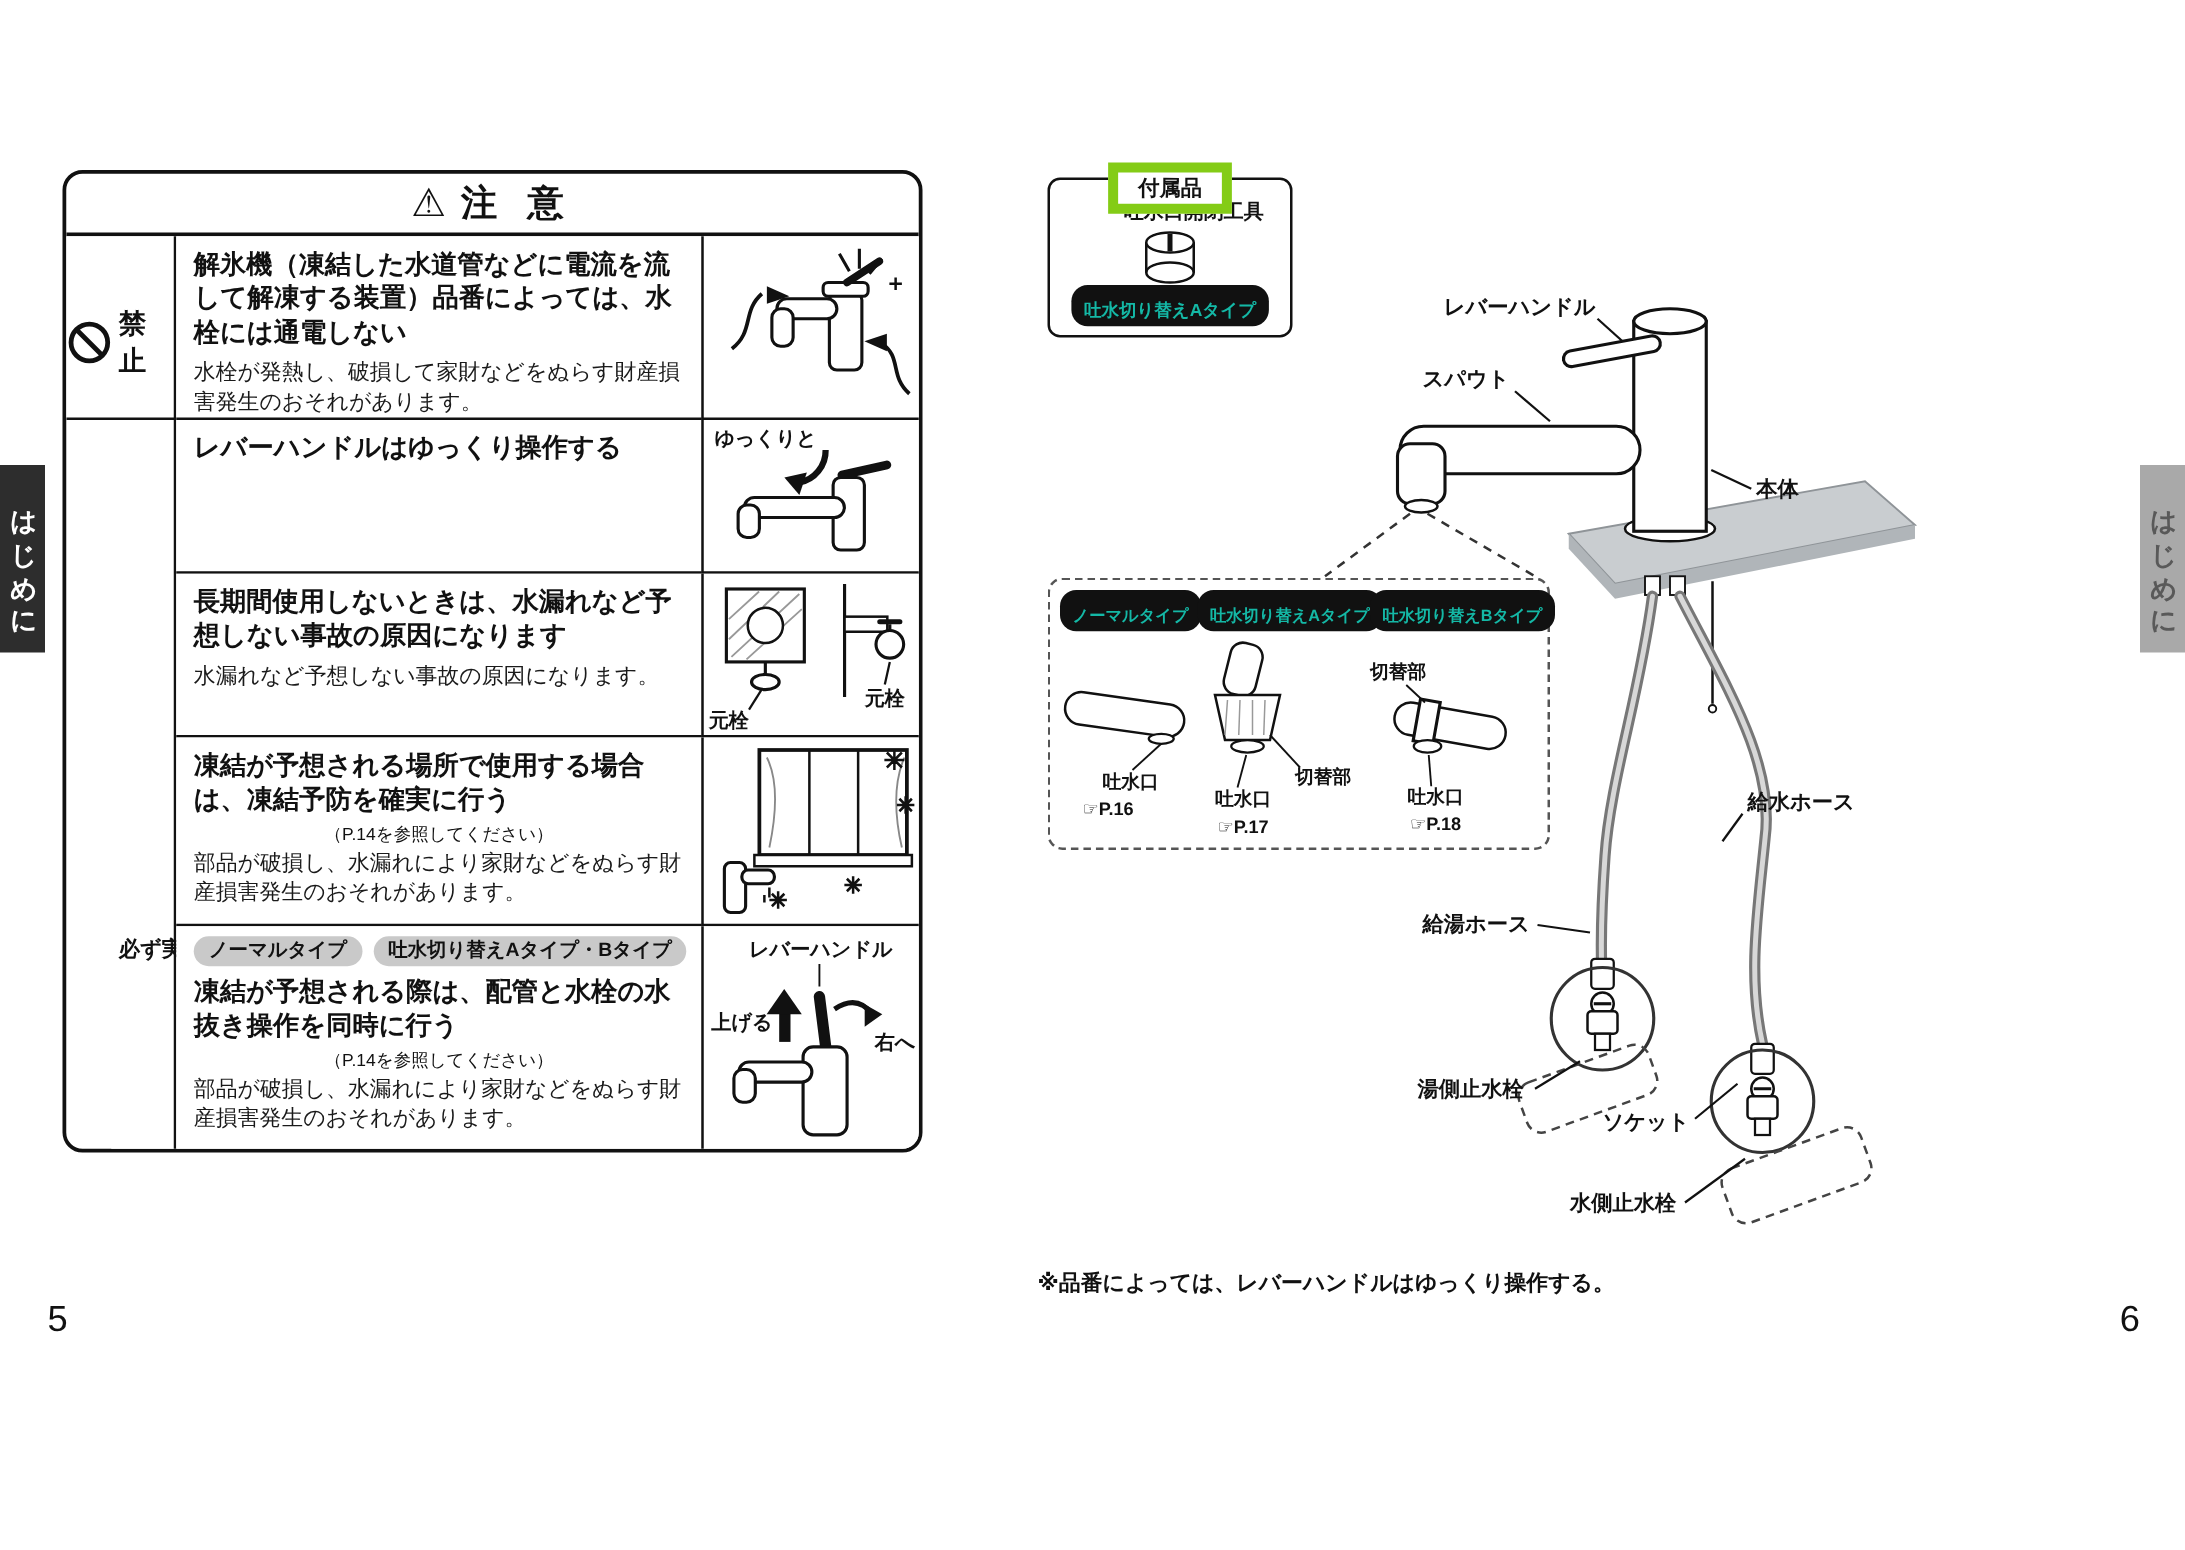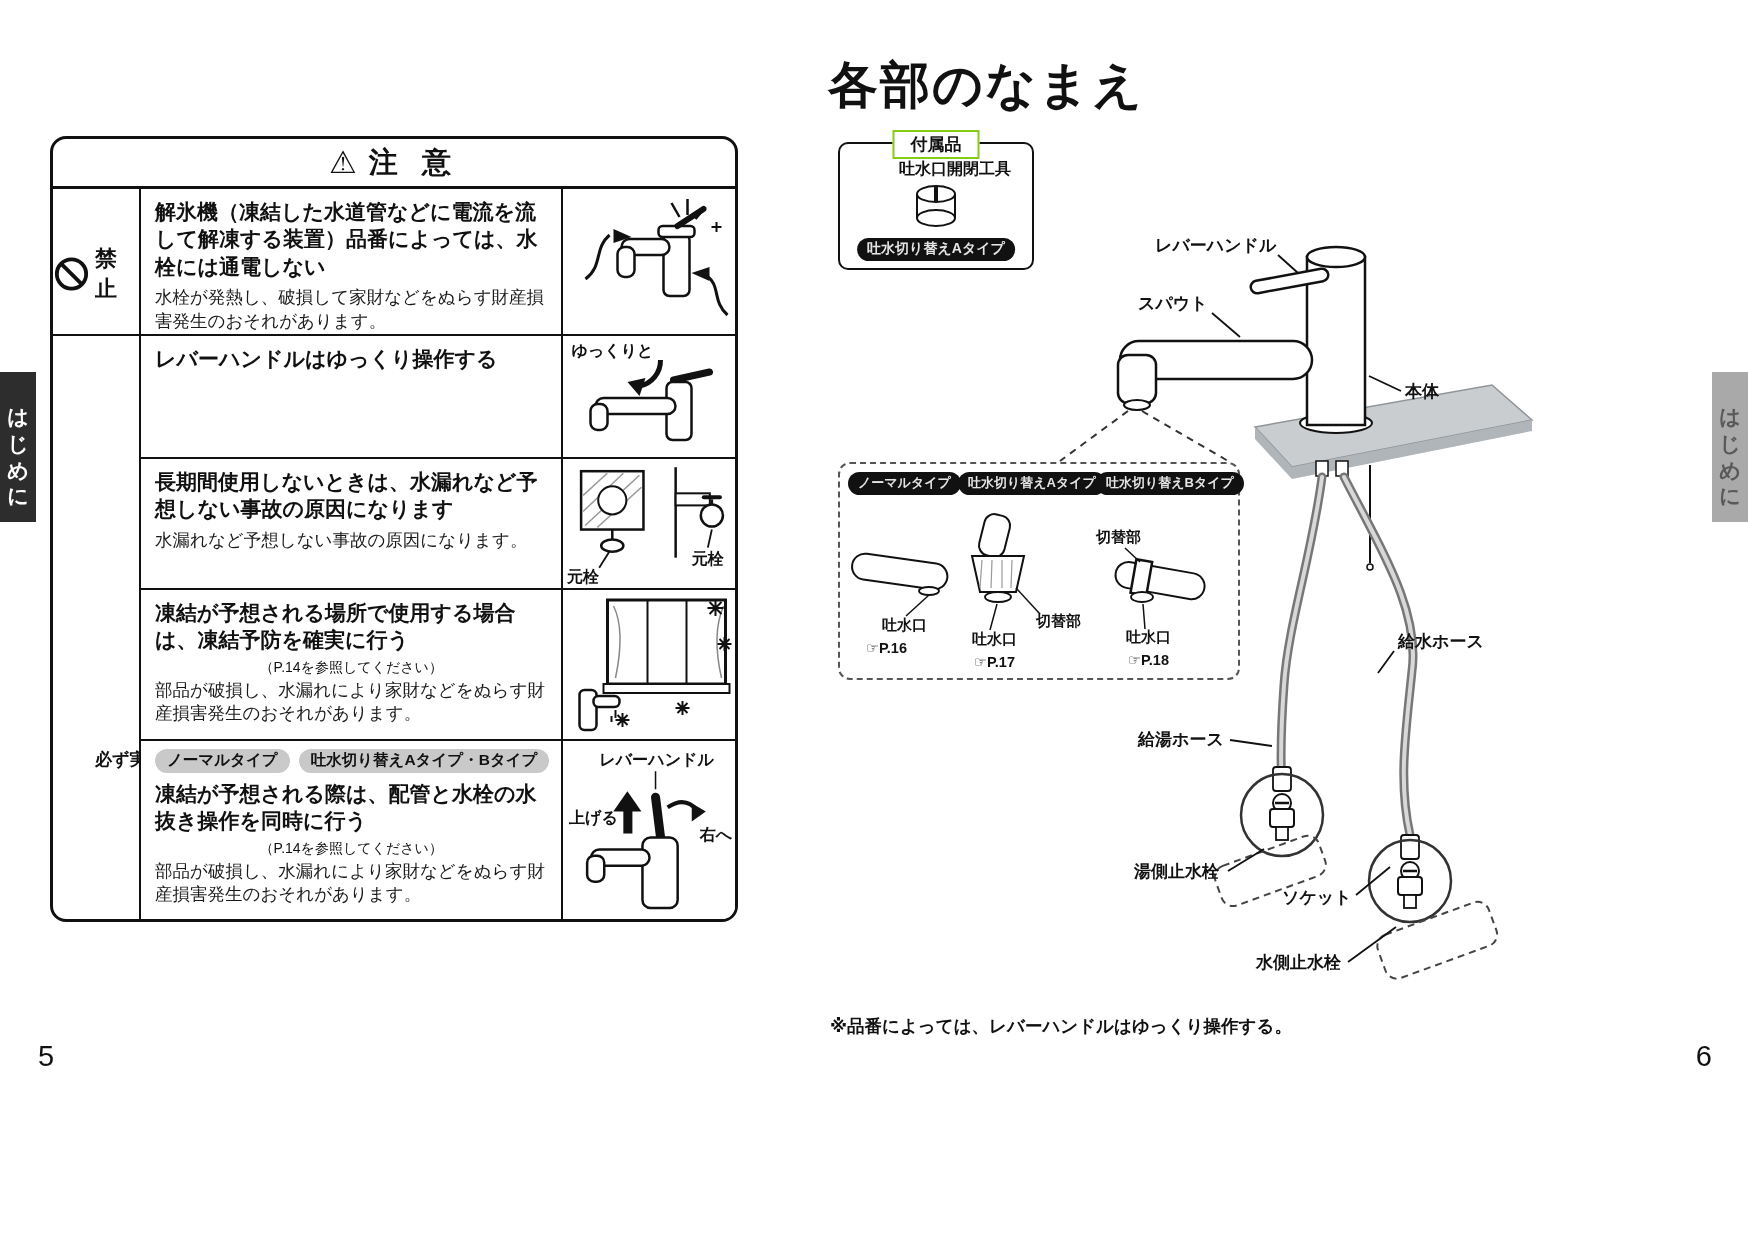--- a/index.html
+++ b/index.html
@@ -40,24 +40,24 @@
   .badge-row { display:flex; gap:9px; margin:-1px 0 7px; }
   .gray-pill { background:#c9c9c9; color:#111; border-radius:13px; padding:1px 12px 2px; font-size:15.5px; font-weight:bold; white-space:nowrap; }
   .ill-cell { overflow:hidden; }
   .ill-cell svg { display:block; width:100%; height:100%; }
   svg text { font-family:"Liberation Sans","DejaVu Sans",sans-serif; fill:#111; }
   .ill-label { font-size:16px; font-weight:bold; }
 
   
   .parts-title { position:absolute; left:828px; top:52px; font-size:50px; font-weight:900; letter-spacing:2px; }
   .acc-box { position:absolute; left:838px; top:142px; width:196px; height:128px; border:2px solid #111; border-radius:10px; background:#fff; z-index:3; }
-  .acc-header { position:absolute; top:-14px; left:50%; transform:translateX(-50%); background:#fff; border:2px solid #84cc16; padding:1px 16px; font-size:17px; font-weight:bold; white-space:nowrap; }
+  .acc-header { position:absolute; top:-14px; left:50%; transform:translateX(-50%); background:#fff; border:8px solid #84cc16; padding:1px 16px; font-size:17px; font-weight:bold; white-space:nowrap; }
   .acc-item { margin-top:15px; text-align:center; font-size:16px; font-weight:bold;padding-left:38px; }
   .acc-tool { display:block; margin:2px auto 0; }
-  .black-pill { display:inline-block; background:#111; color:#e5e5e5; border-radius:13px; font-size:13px; font-weight:bold; padding:2px 10px 3px; white-space:nowrap; }
+  .black-pill { display:inline-block; background:#111; color:#14b8a6; border-radius:13px; font-size:13px; font-weight:bold; padding:12px 10px 3px; white-space:nowrap; }
   .acc-badge { position:absolute; bottom:7px; left:50%; transform:translateX(-50%); font-size:14px; }
 
   .main-diagram { position:absolute; left:820px; top:215px; width:720px; height:800px; z-index:1; }
   .dg-label { font-size:17px; font-weight:bold; }
 
   .detail-box { position:absolute; left:838px; top:462px; width:402px; height:218px; border:2.5px dashed #555; border-radius:12px; background:#fff; z-index:2; }
   .detail-box svg.dbx { position:absolute; left:0; top:0; width:402px; height:218px; }
   .detail-pill { position:absolute; top:8px; }
   .dp1 { left:8px; } .dp2 { left:118px; } .dp3 { left:256px; }
   .detail-label { position:absolute; font-size:15px; font-weight:bold; white-space:nowrap; }
@@ -206,21 +206,20 @@
           <text x="6" y="78" class="ill-label">上げる</text>
           <path d="M104,62 Q122,50 134,66" fill="none" stroke="#111" stroke-width="4"></path>
           <polygon points="128,58 142,66 128,76" fill="#111"></polygon>
           <text x="136" y="94" class="ill-label">右へ</text>
         </svg>
       </div>
 
     </div>
   </section>
 
-  <h1 class="parts-title">各部のなまえ</h1>
 
   <svg class="main-diagram" viewBox="0 0 720 800">
 
     <polygon points="435,212 672,170 712,205 472,252" fill="#c9cdd0" stroke="#8f9498" stroke-width="1.5"></polygon>
     <polygon points="435,212 472,252 472,264 435,224" fill="#b0b5b9"></polygon>
     <polygon points="472,252 712,205 712,216 472,264" fill="#b0b5b9"></polygon>
 
     <rect x="496" y="246" width="12" height="15" fill="#fff" stroke="#111" stroke-width="1.5"></rect>
     <rect x="516" y="246" width="12" height="15" fill="#fff" stroke="#111" stroke-width="1.5"></rect>
     <line x1="550" y1="250" x2="550" y2="348" stroke="#111" stroke-width="2"></line>

